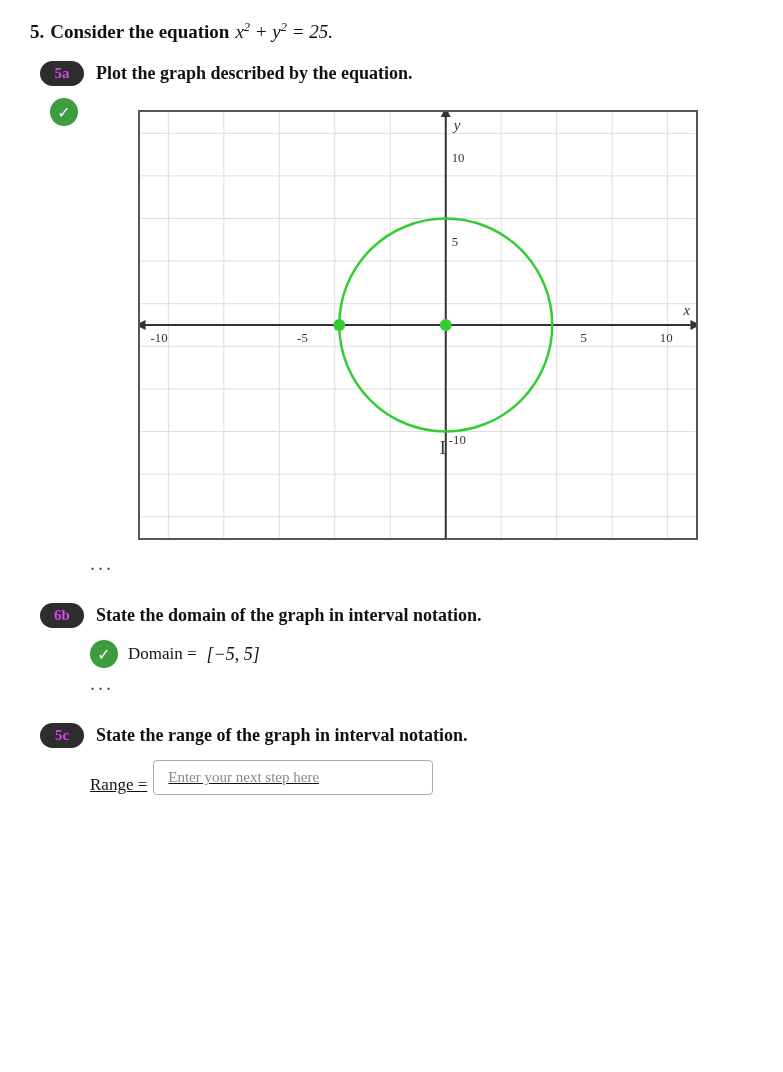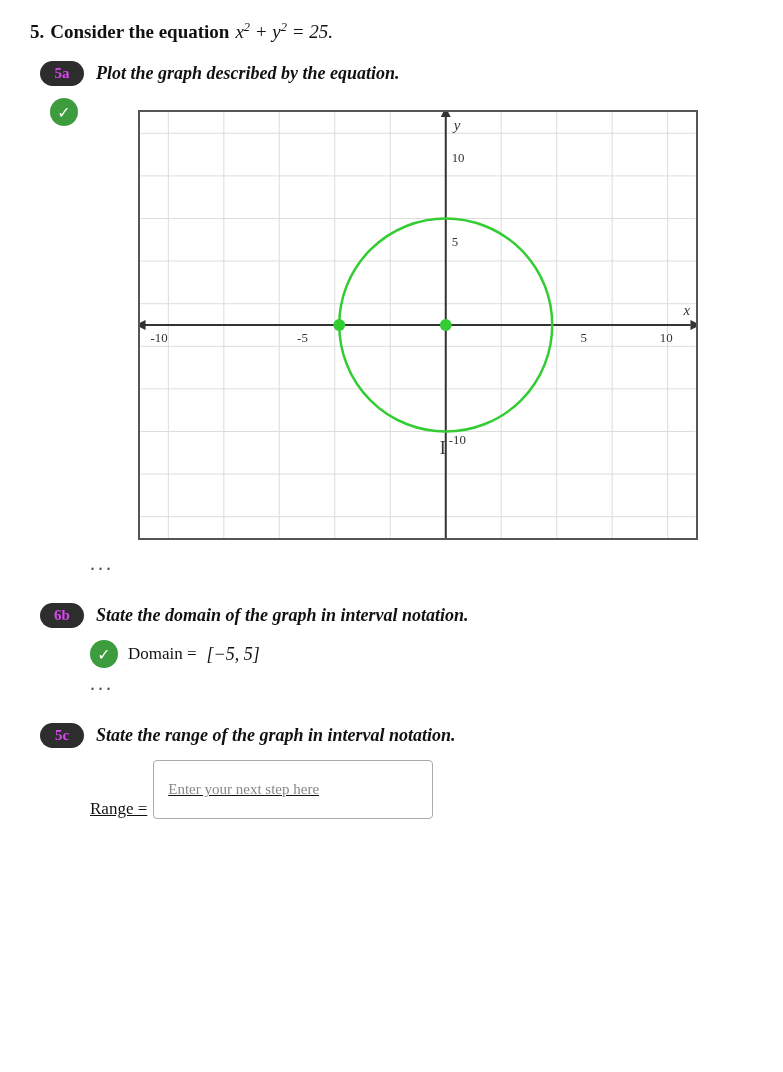--- a/index.html
+++ b/index.html
@@ -26,21 +26,20 @@
       font-size: 15px;
       font-weight: bold;
       white-space: nowrap;
       min-width: 44px;
       text-align: center;
     }
     .part-question {
       font-size: 18px;
       font-weight: bold;
       padding-top: 2px;
-      font-style: italic;
     }
     .check-icon {
       width: 28px;
       height: 28px;
       background: #3d9c3d;
       border-radius: 50%;
       display: flex;
       align-items: center;
       justify-content: center;
       color: white;
@@ -80,21 +79,21 @@
     .answer-text {
       font-size: 17px;
     }
     .domain-value {
       font-size: 18px;
       font-style: italic;
     }
     .range-input-box {
       border: 1.5px solid #aaa;
       border-radius: 4px;
-      padding: 20px 14px;
+      padding: 8px 14px;
       font-size: 15px;
       color: #888;
       min-width: 280px;
       background: #fff;
       display: inline-block;
     }
     .range-row {
       display: flex;
       align-items: flex-end;
       gap: 6px;

